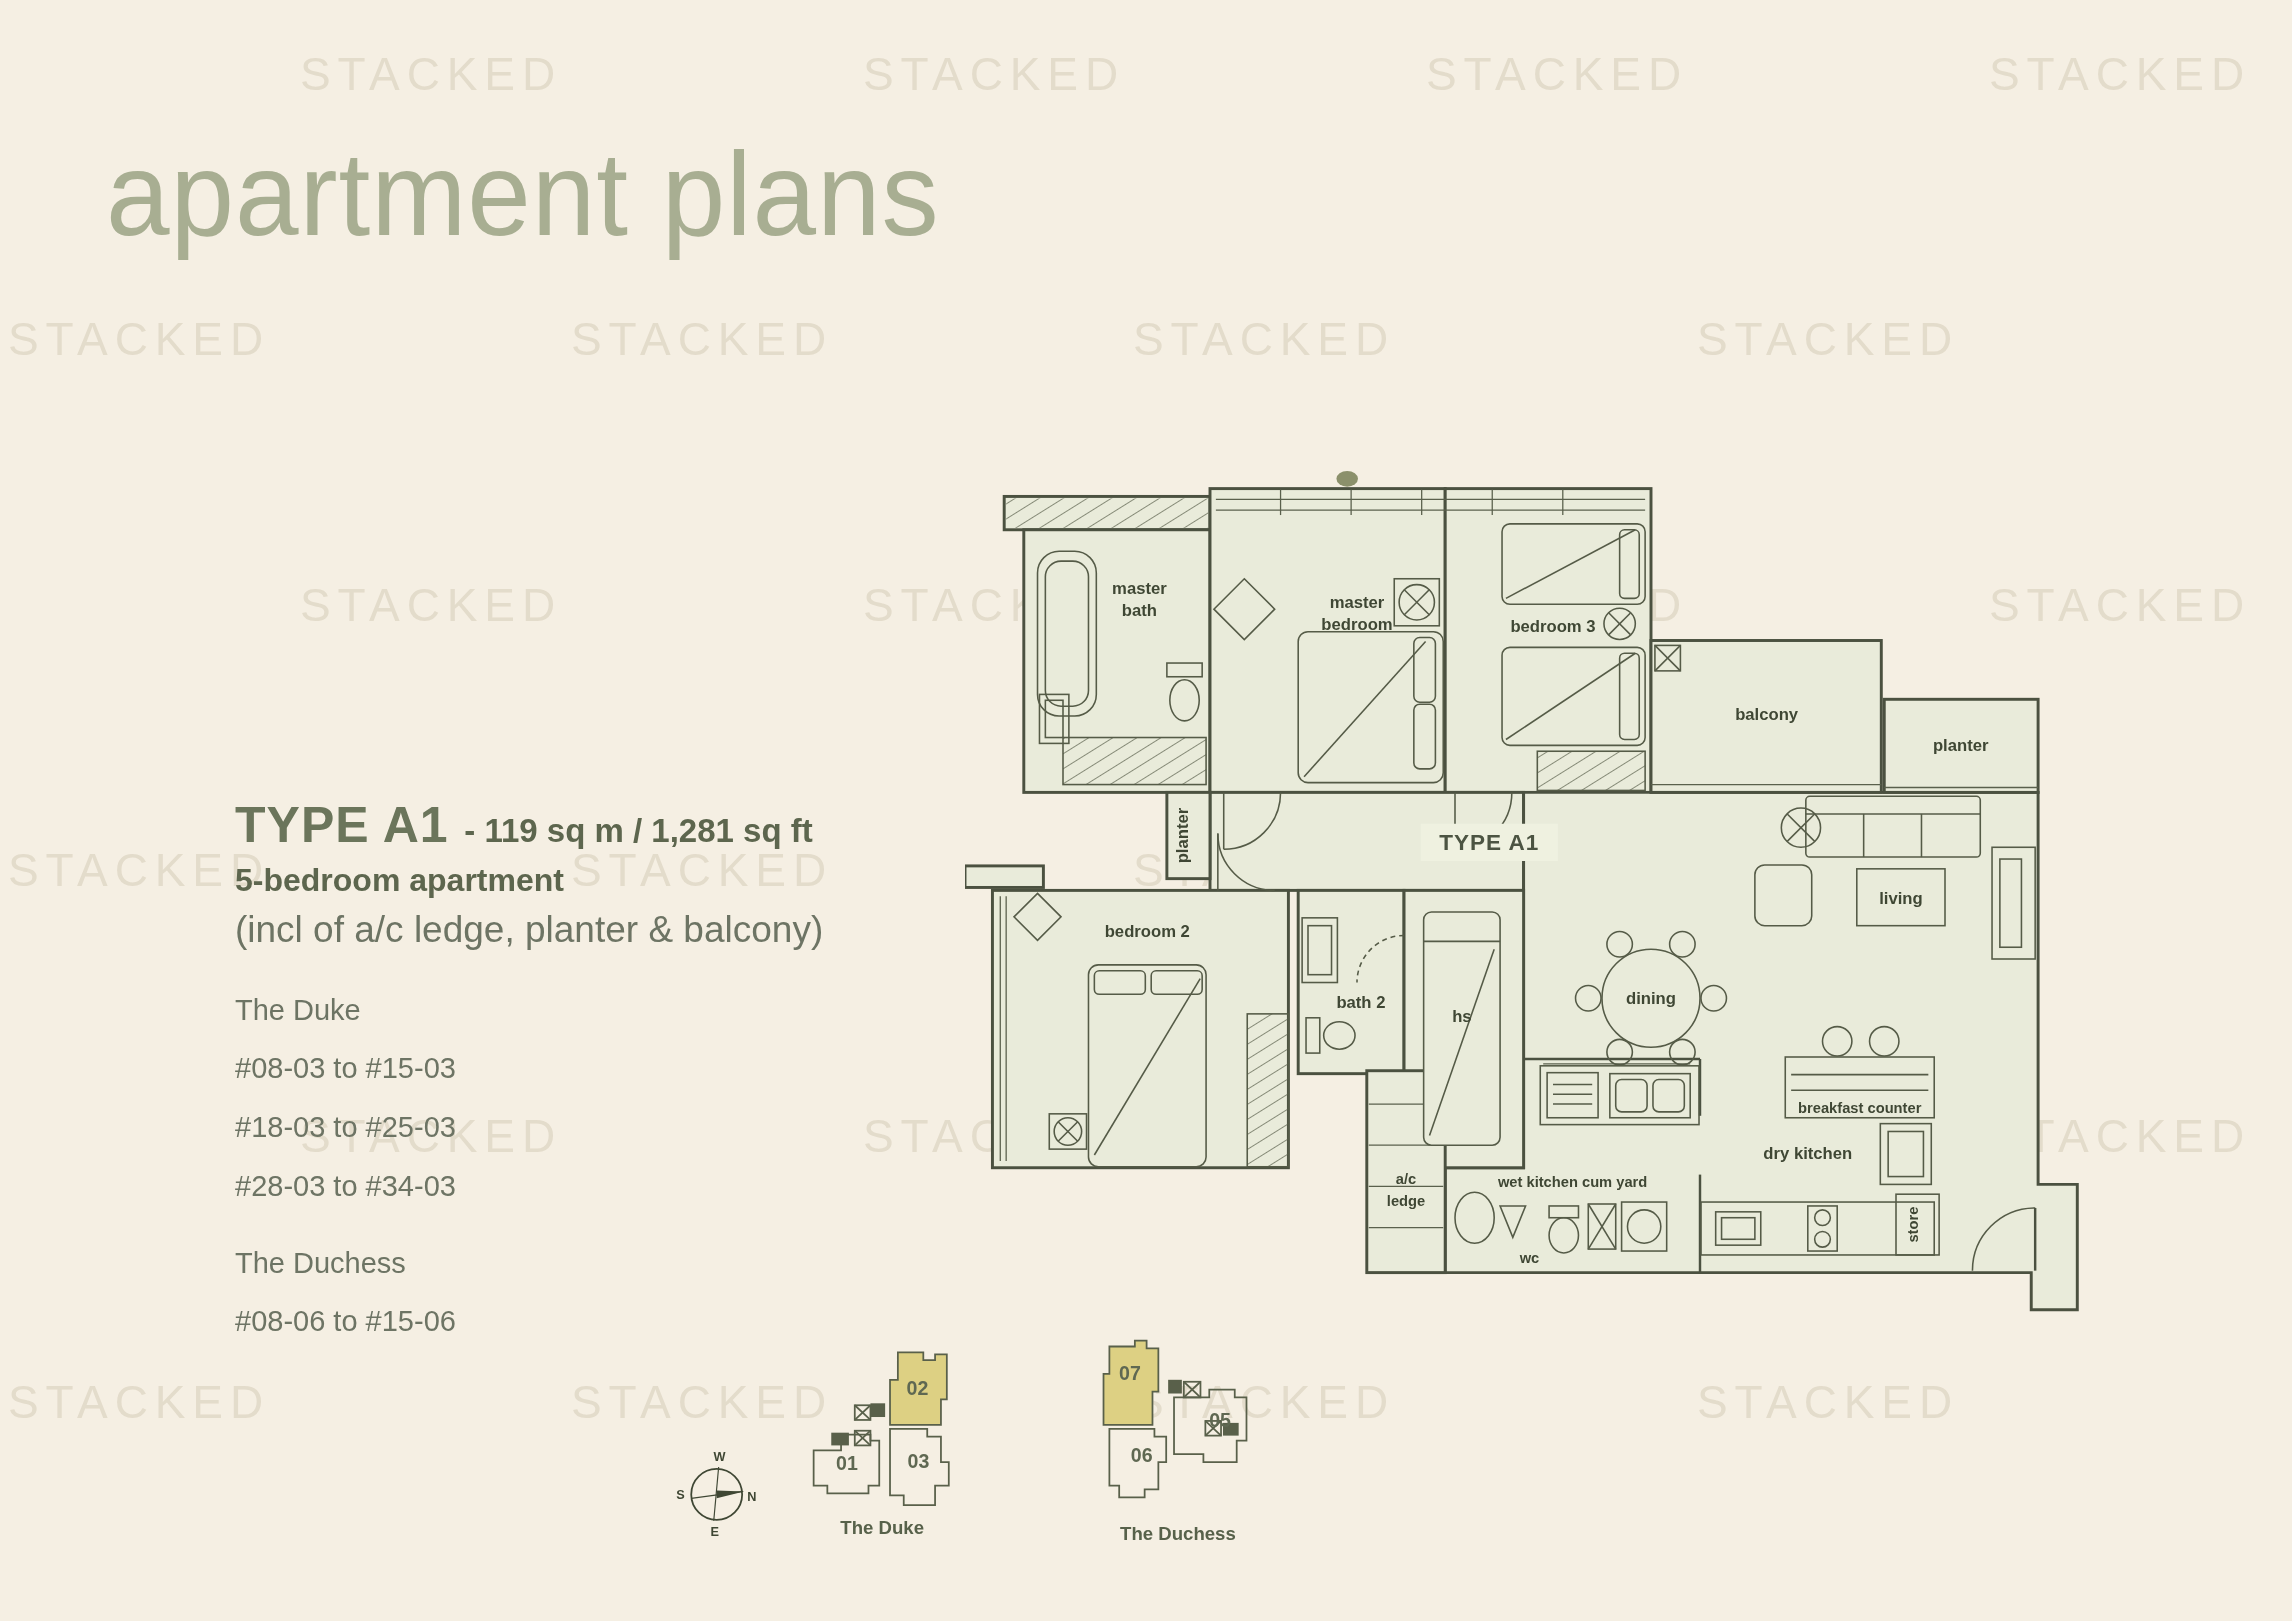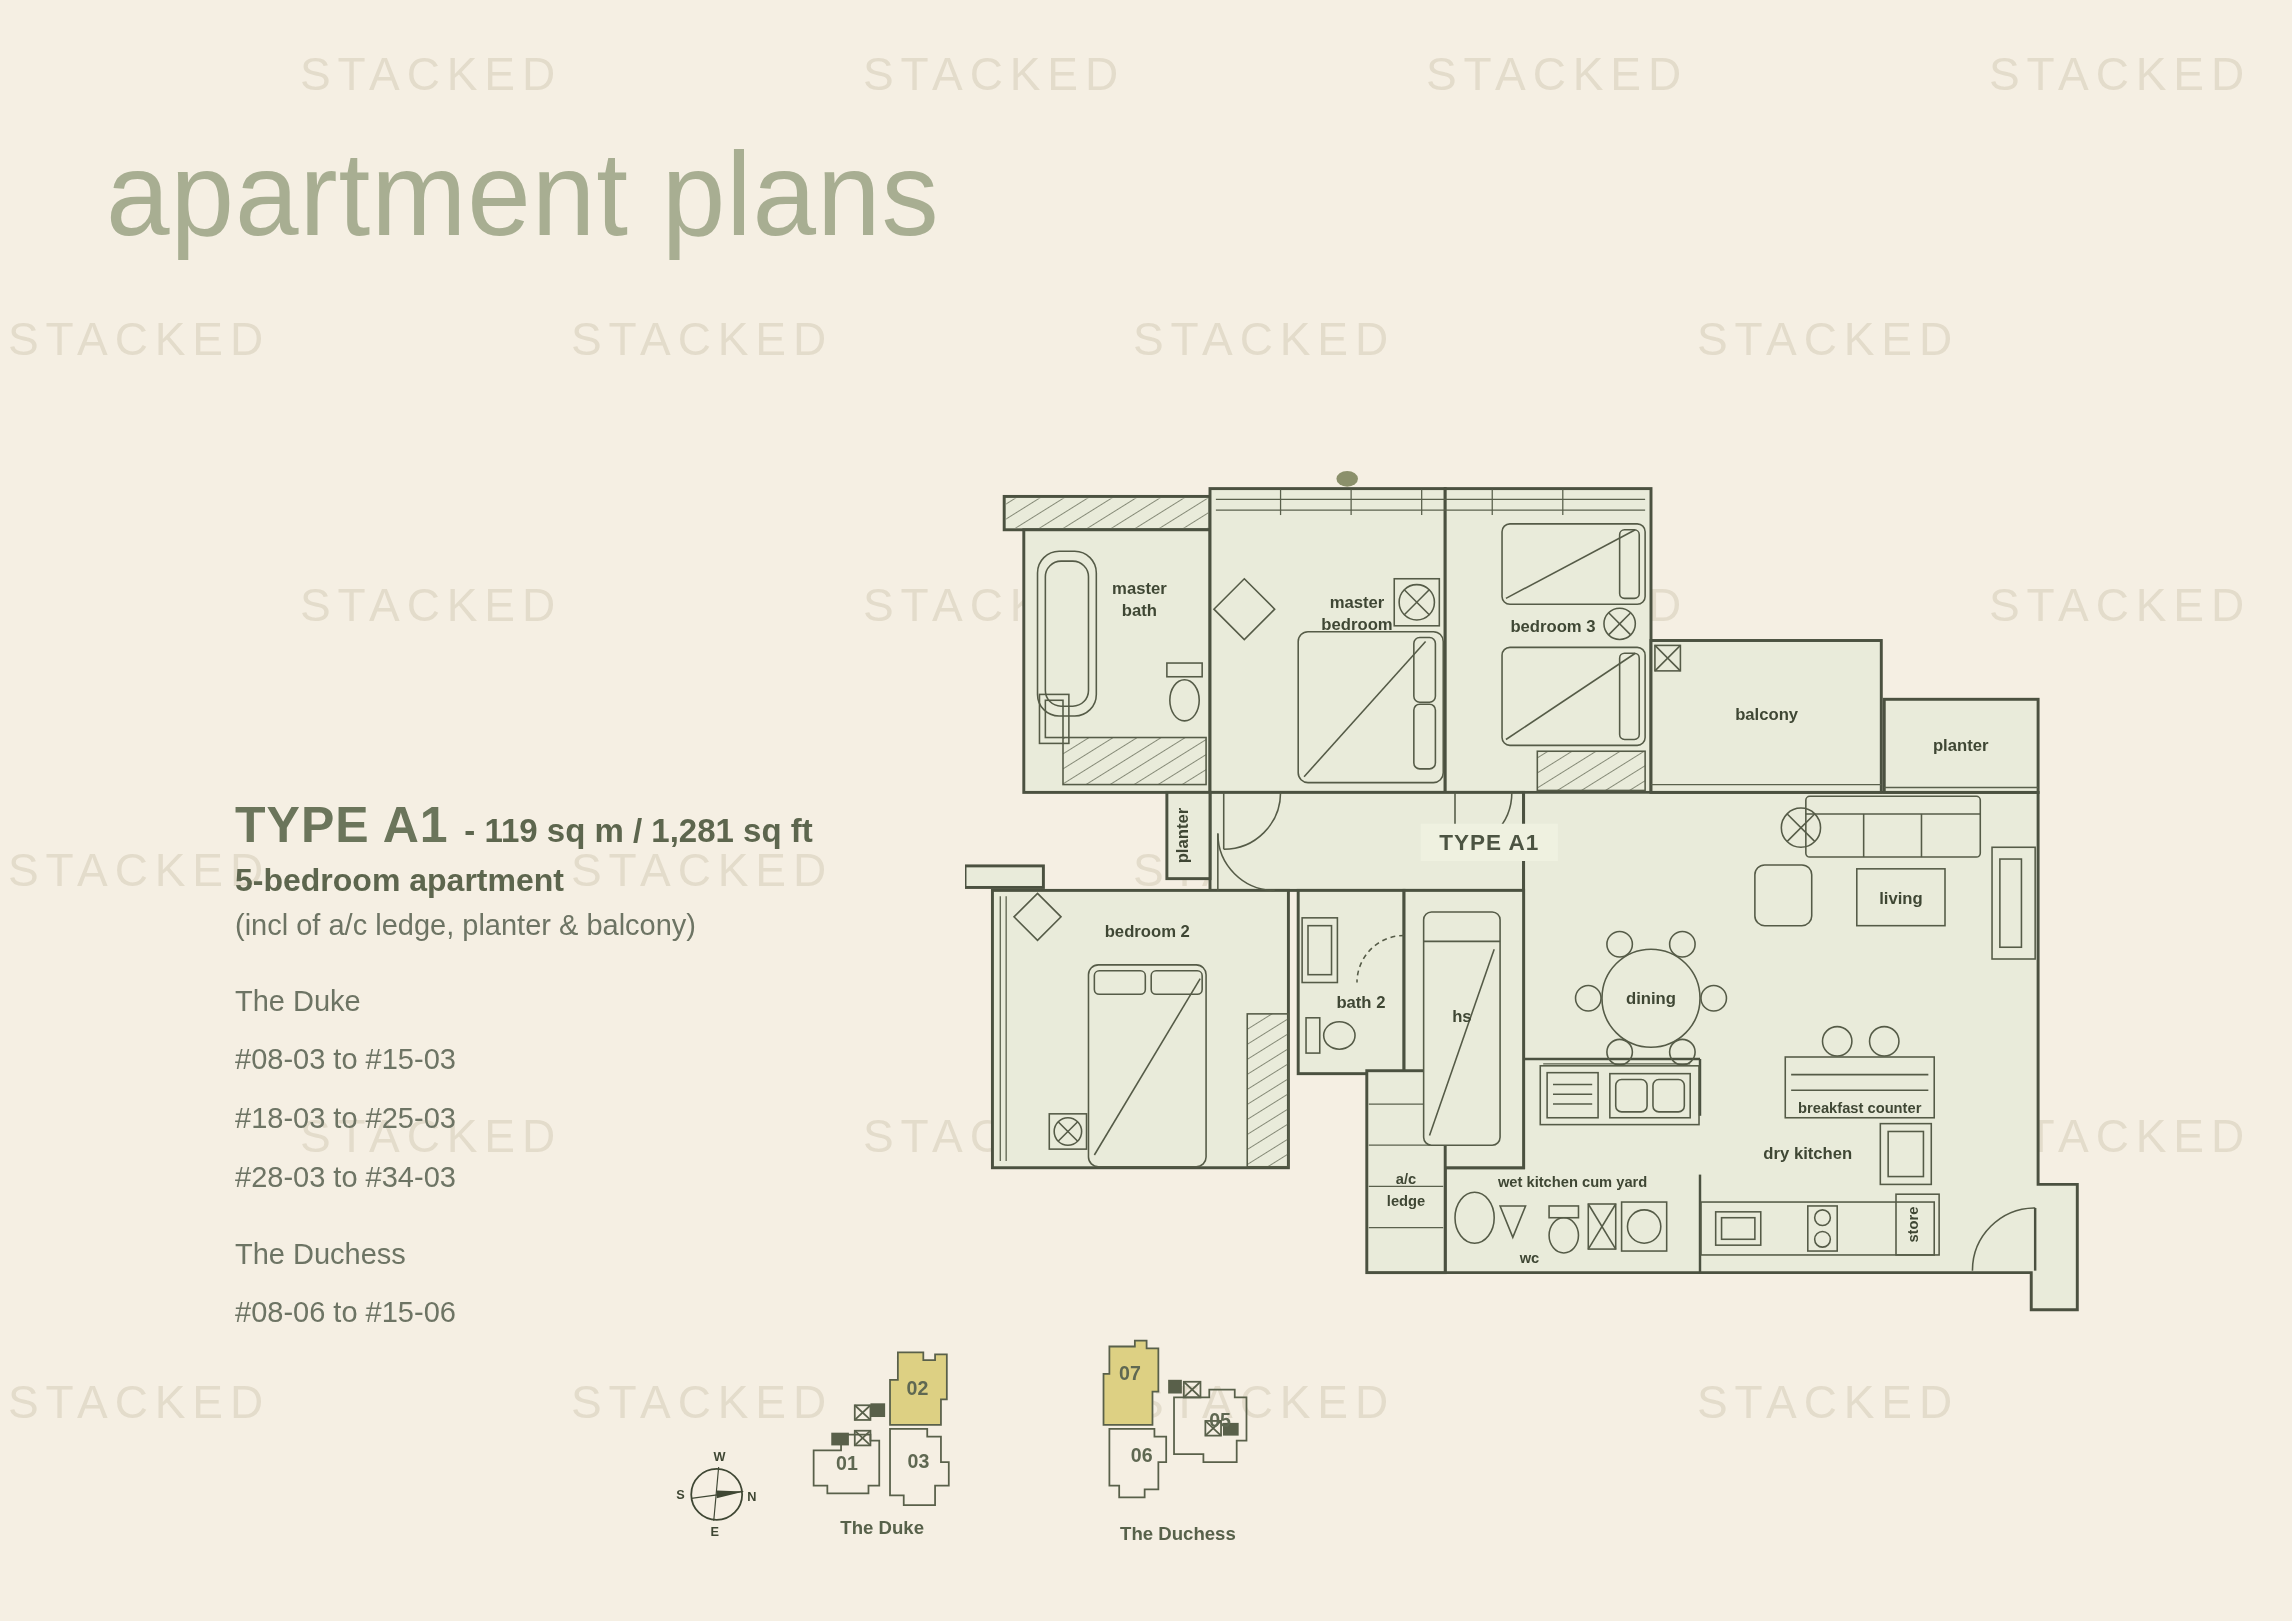--- a/index.html
+++ b/index.html
@@ -13,21 +13,21 @@
   #page{position:relative;width:2293px;height:1621px;overflow:hidden;background:var(--background);}
   .wm{position:absolute;transform:translate(-50%,-50%);font-family:Liberation Sans, sans-serif;
       font-size:46px;letter-spacing:6.9px;color:var(--watermark);white-space:nowrap;user-select:none;}
   .title{position:absolute;left:106px;top:125px;font-size:119px;color:var(--title);
          letter-spacing:1px;white-space:nowrap;transform:scaleX(0.96);transform-origin:left;}
   .info{position:absolute;left:235px;top:796px;color:var(--info-text);}
   .info-line1{display:flex;align-items:baseline;gap:15.7px;white-space:nowrap;}
   .type-label{font-size:50px;font-weight:bold;color:#6b755b;letter-spacing:1px;}
   .type-area{font-size:33px;font-weight:bold;color:var(--info-strong);margin-top:12px;}
   .subtitle{font-size:32px;font-weight:bold;color:var(--info-strong);margin-top:7.8px;}
-  .note{font-size:29px;margin-top:9.8px;color:var(--info-text);}
+  .note{font-size:37px;margin-top:9.8px;color:var(--info-text);}
   .block-name{font-size:29px;margin-top:43px;}
   .unit-line{font-size:29px;line-height:36px;margin-top:23px;}
   .block2{margin-top:43px;}
   svg text{font-family:"Liberation Sans",sans-serif;}
   .room{fill:var(--plan-fill);stroke:var(--wall);stroke-width:3px;}
   .wall{stroke:var(--wall);stroke-width:2.5px;fill:none;}
   .thin{stroke:#5a604c;stroke-width:1.3px;fill:none;}
   .furn{stroke:#555b47;stroke-width:1.6px;fill:none;}
   .furnf{stroke:#555b47;stroke-width:1.6px;fill:var(--plan-fill);}
   .hatchbox{fill:url(#hatch);stroke:#555b47;stroke-width:1.6px;}

